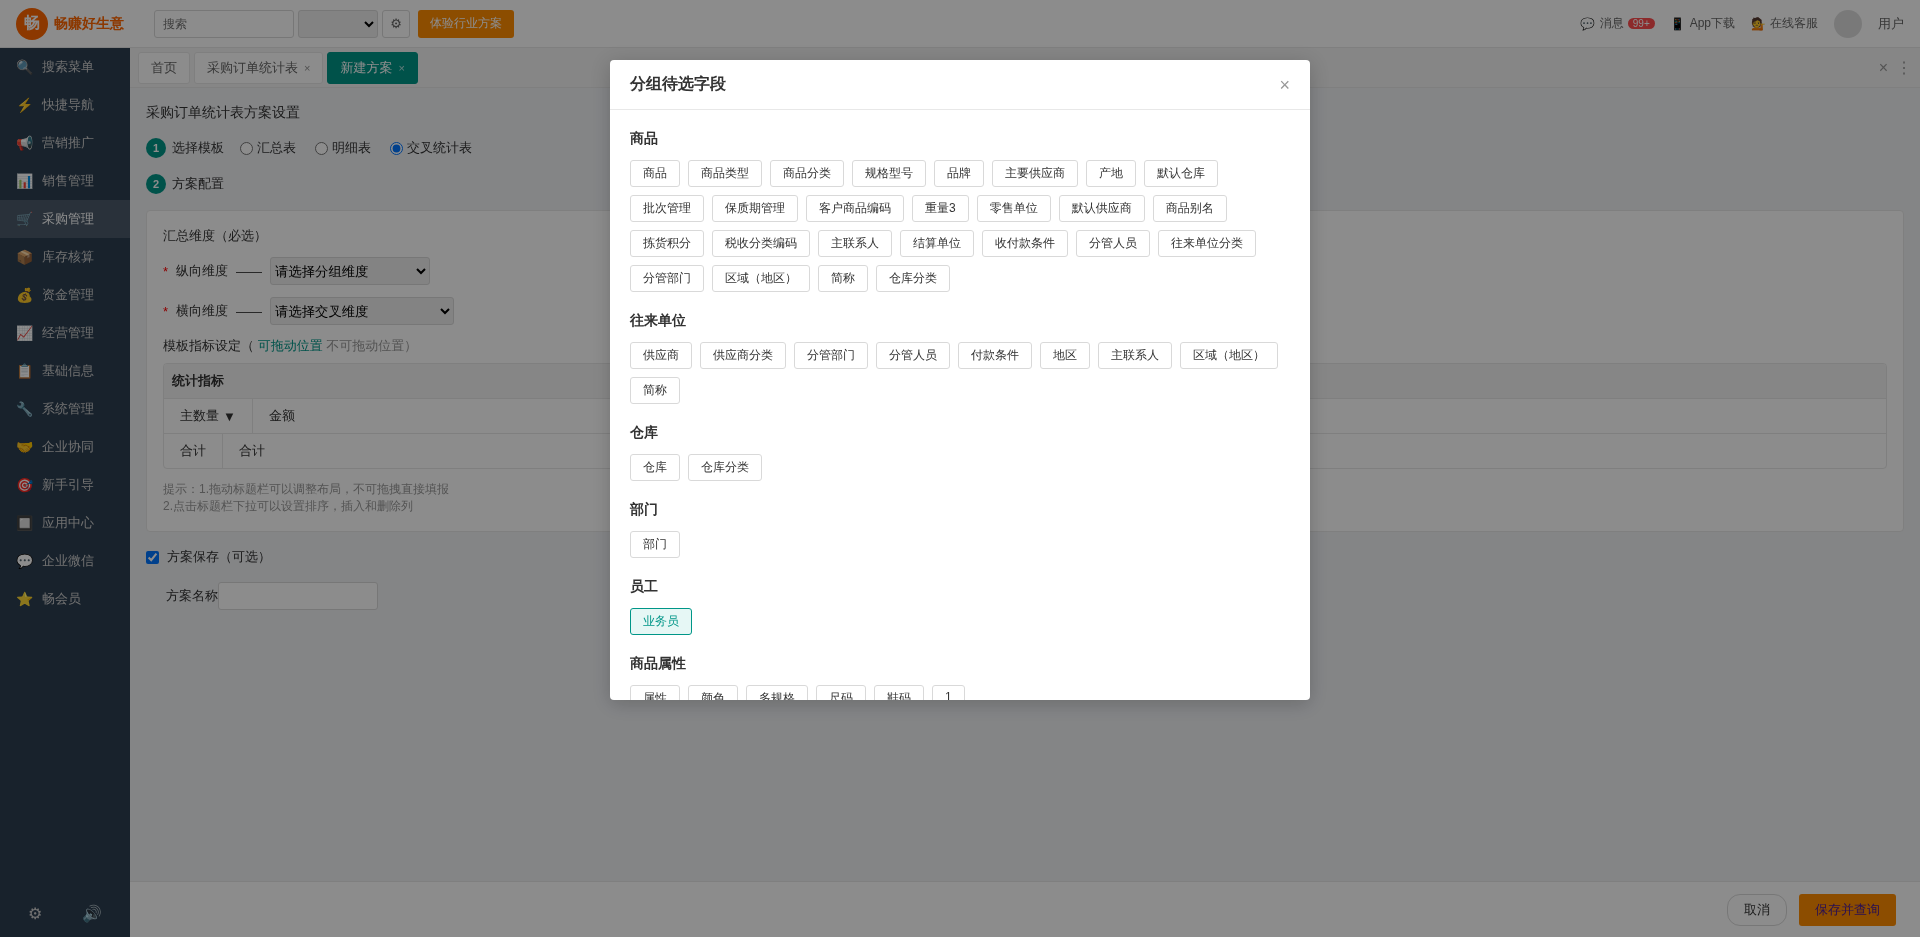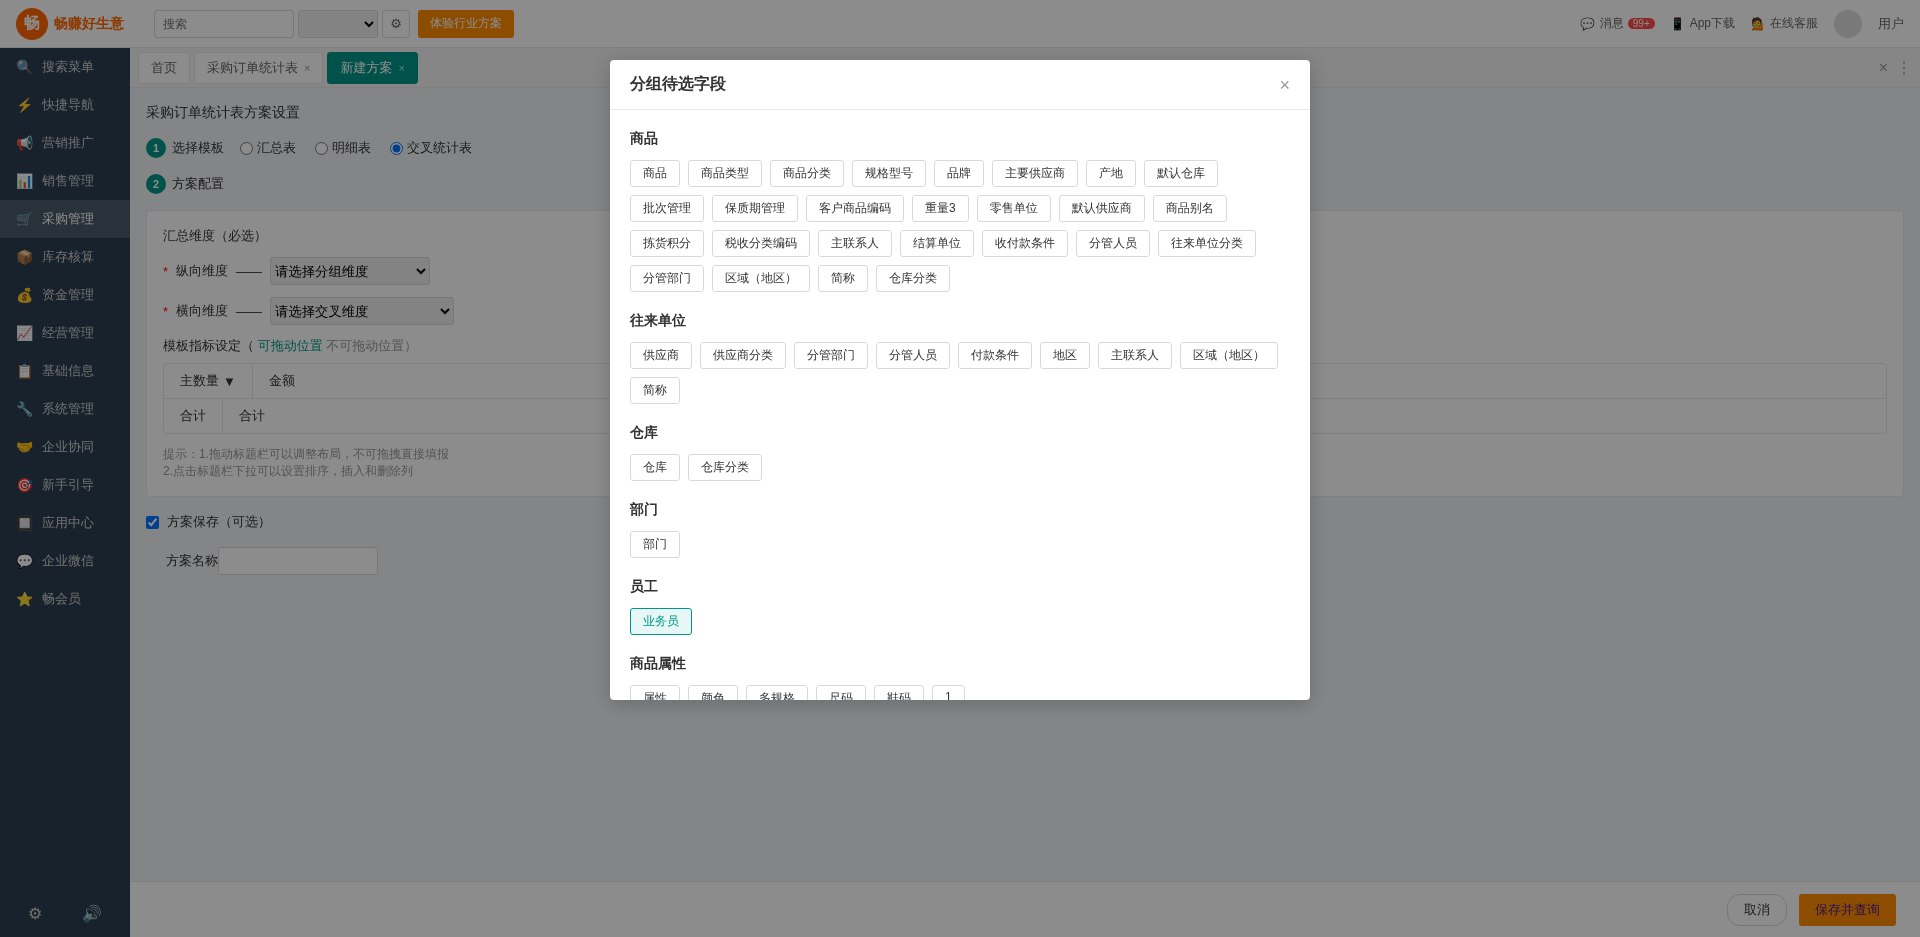--- a/index.html
+++ b/index.html
@@ -526,20 +526,23 @@
         </select>
       </div>
     </div>
     <div style="margin-bottom:8px;font-size:13px;">
       <span>模板指标设定（</span>
       <span style="color:#009688;">可拖动位置</span>
       <span>  </span>
       <span style="color:#999;">不可拖动位置）</span>
     </div>
     <div style="border:1px solid #e8e8e8; border-radius:4px; overflow:hidden;">
+      <div style="background:#f5f5f5; padding:8px; font-size:13px; font-weight:bold; border-bottom:1px solid #e8e8e8;">
+        <span>统计指标</span>
+      </div>
       <div style="display:flex; border-bottom:1px solid #e8e8e8;">
         <div style="padding:8px 16px; border-right:1px solid #e8e8e8; display:flex;align-items:center;gap:4px;">
           <span>主数量</span>
           <span style="cursor:pointer;">▼</span>
         </div>
         <div style="padding:8px 16px;">
           <span>金额</span>
         </div>
       </div>
       <div style="display:flex;">

